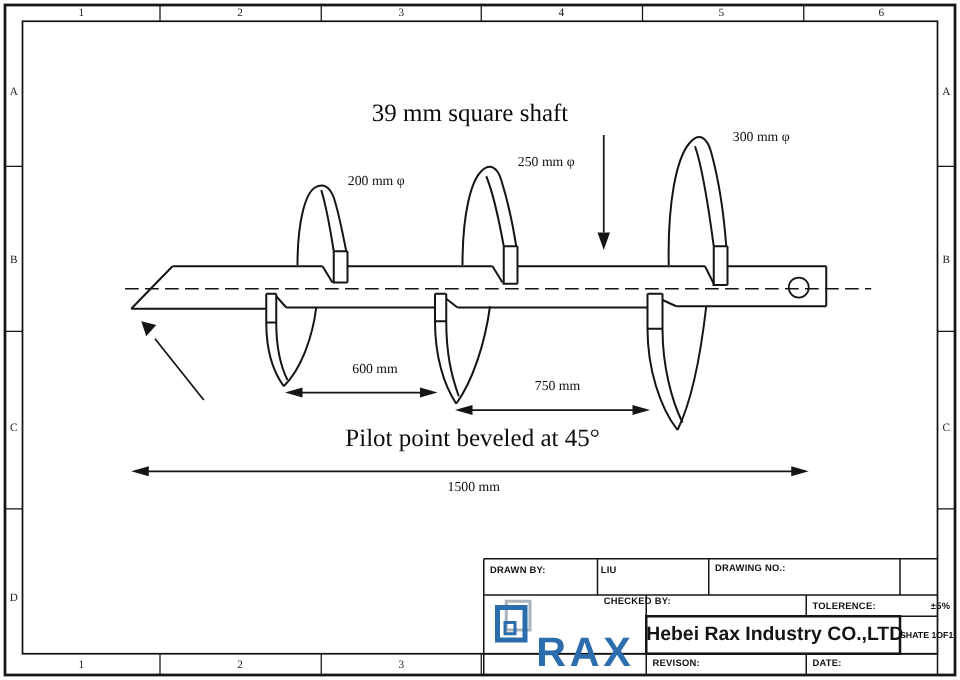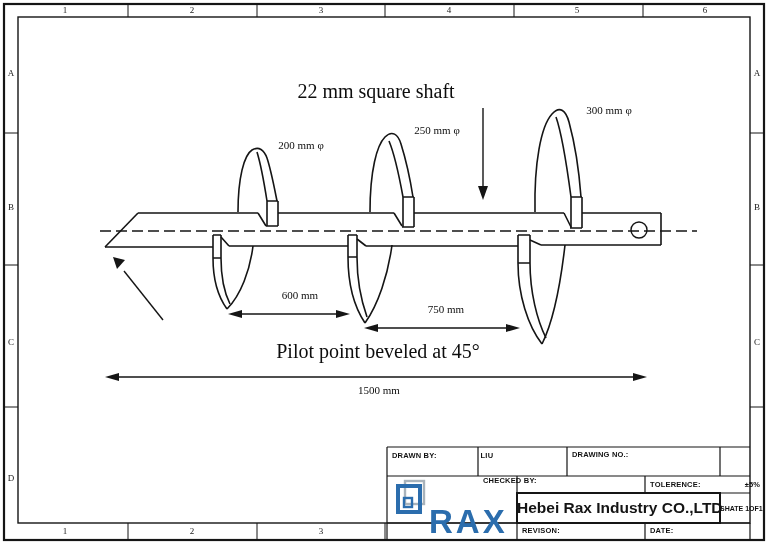--- a/index.html
+++ b/index.html
@@ -141,21 +141,21 @@
   <div>
     <div class="zone" style="left:11px;top:73px">A</div>
     <div class="zone" style="left:11px;top:207px">B</div>
     <div class="zone" style="left:11px;top:342px">C</div>
     <div class="zone" style="left:11px;top:478px">D</div>
     <div class="zone" style="left:757px;top:73px">A</div>
     <div class="zone" style="left:757px;top:207px">B</div>
     <div class="zone" style="left:757px;top:342px">C</div>
   </div>
 
-  <div class="lbl dim-big ctr" style="left:376px;top:80px">22 mm square shaft</div>
+  <div class="lbl dim-big ctr" style="left:376px;top:80px">39 mm square shaft</div>
   <div class="lbl dim ctr" style="left:301px;top:139px">200 mm φ</div>
   <div class="lbl dim ctr" style="left:437px;top:124px">250 mm φ</div>
   <div class="lbl dim ctr" style="left:609px;top:104px">300 mm φ</div>
   <div class="lbl dim ctr" style="left:300px;top:289px">600 mm</div>
   <div class="lbl dim ctr" style="left:446px;top:303px">750 mm</div>
   <div class="lbl dim ctr" style="left:379px;top:384px">1500 mm</div>
   <div class="lbl dim-big ctr" style="left:378px;top:340px">Pilot point beveled at 45°</div>
 
   <div class="lbl tb" style="left:392px;top:451px">
     <span>DRAWN BY:</span><span class="tb-val">LIU</span>

